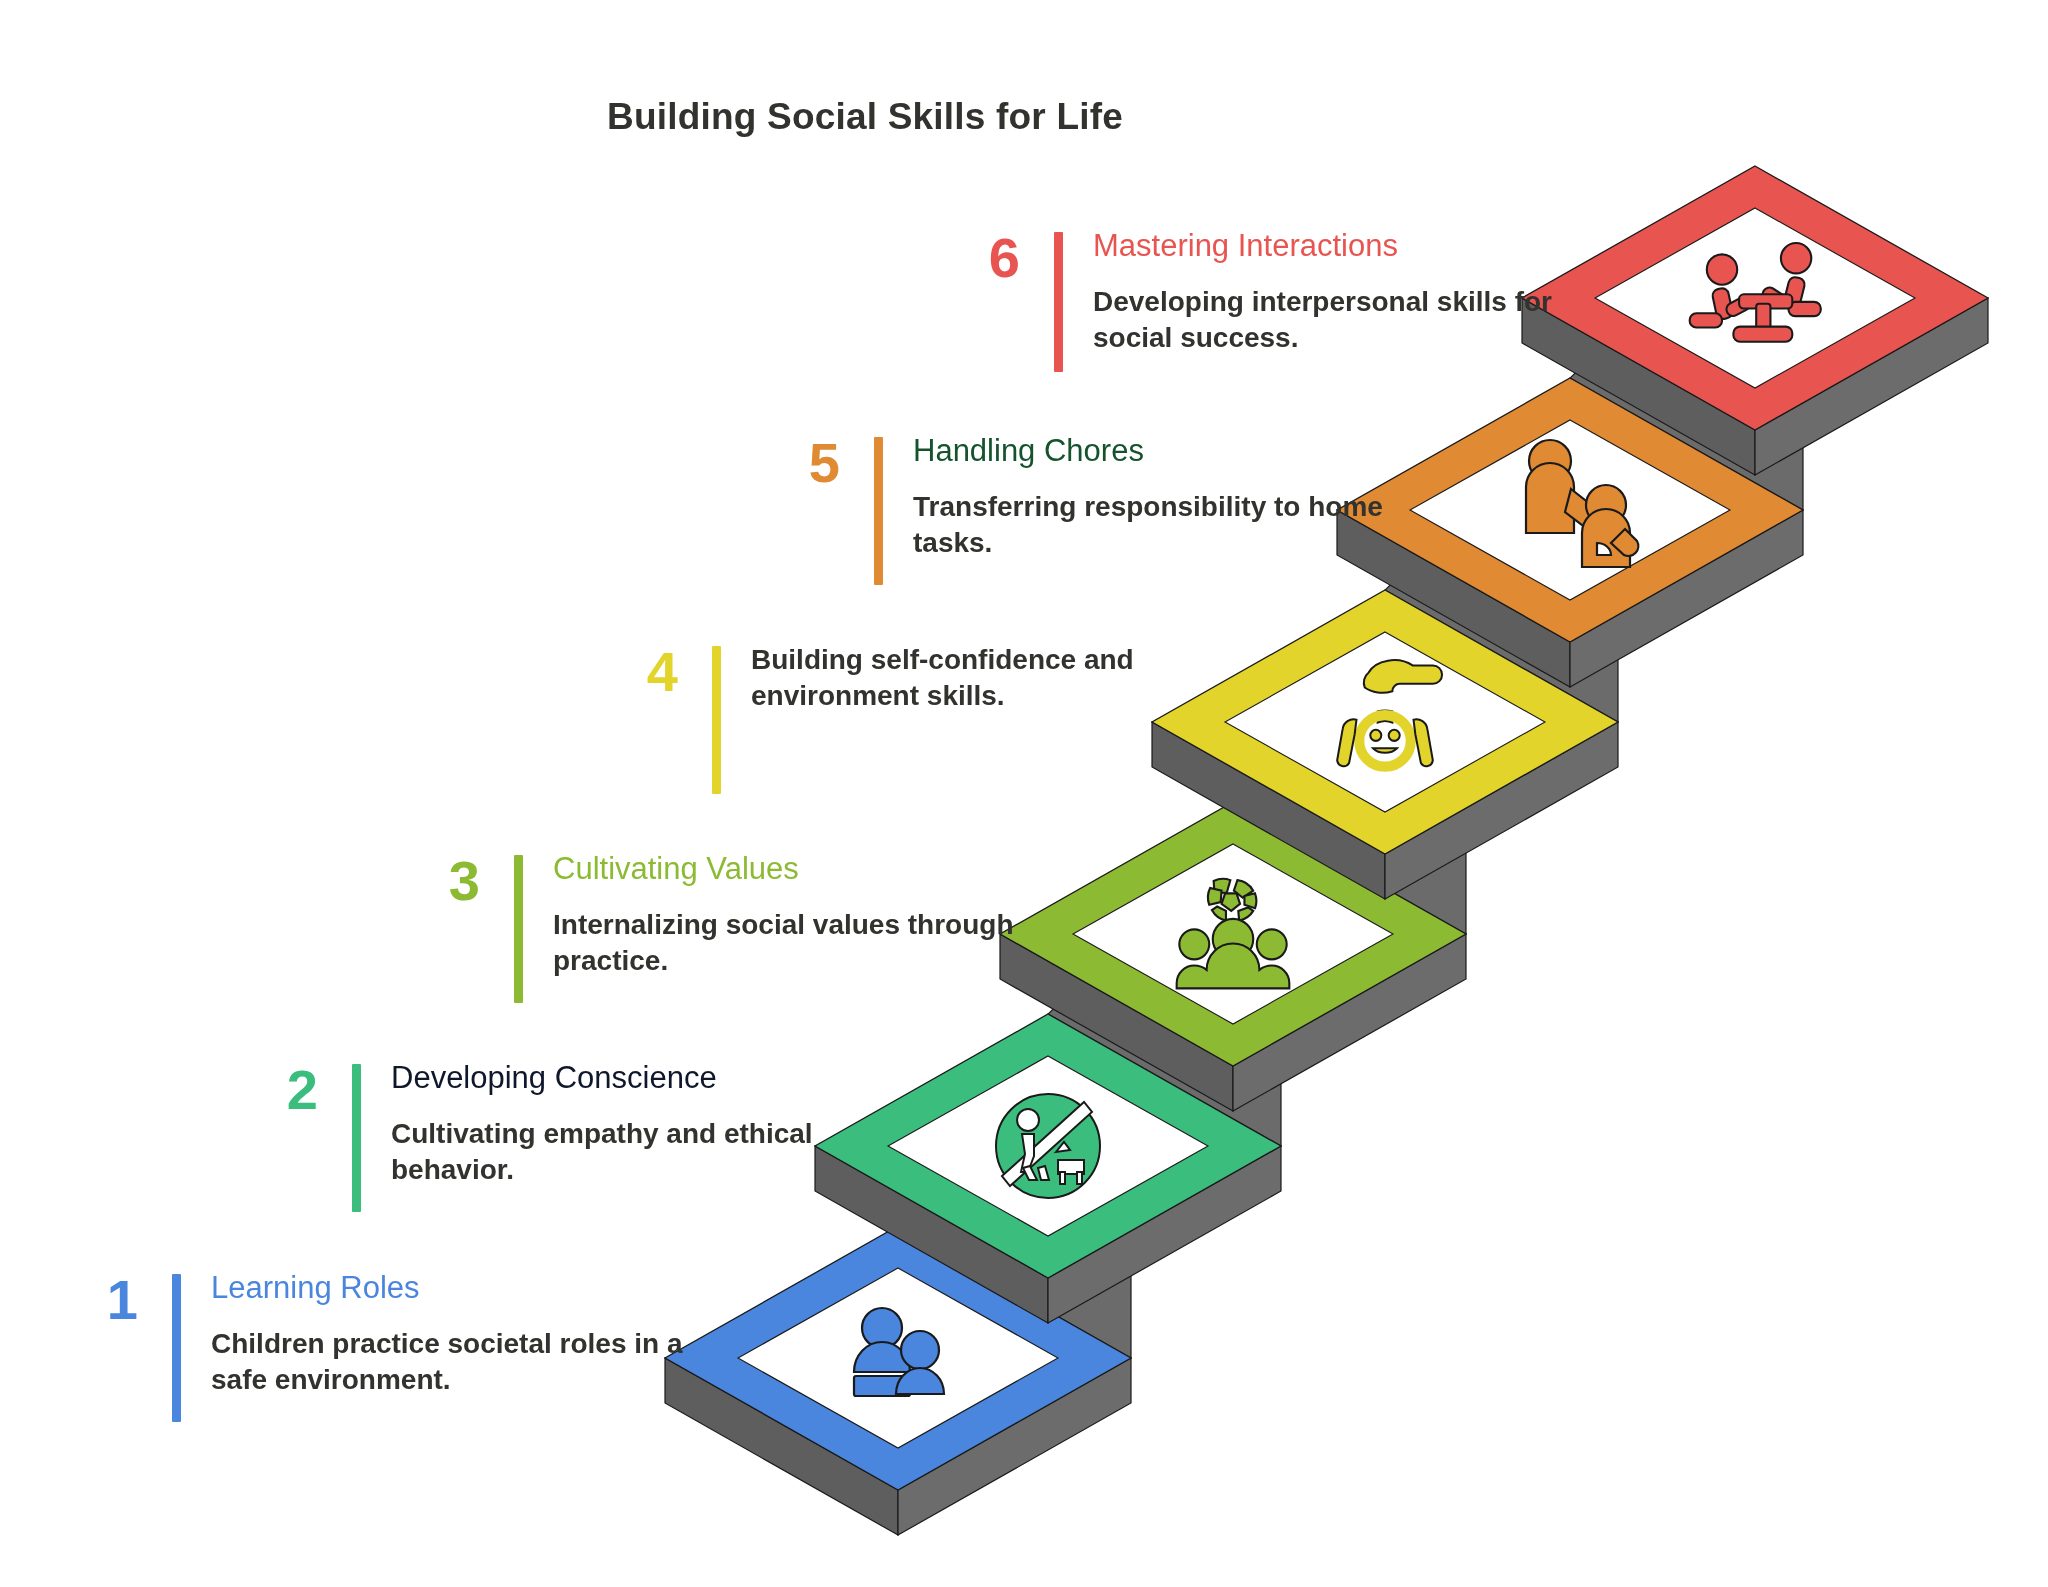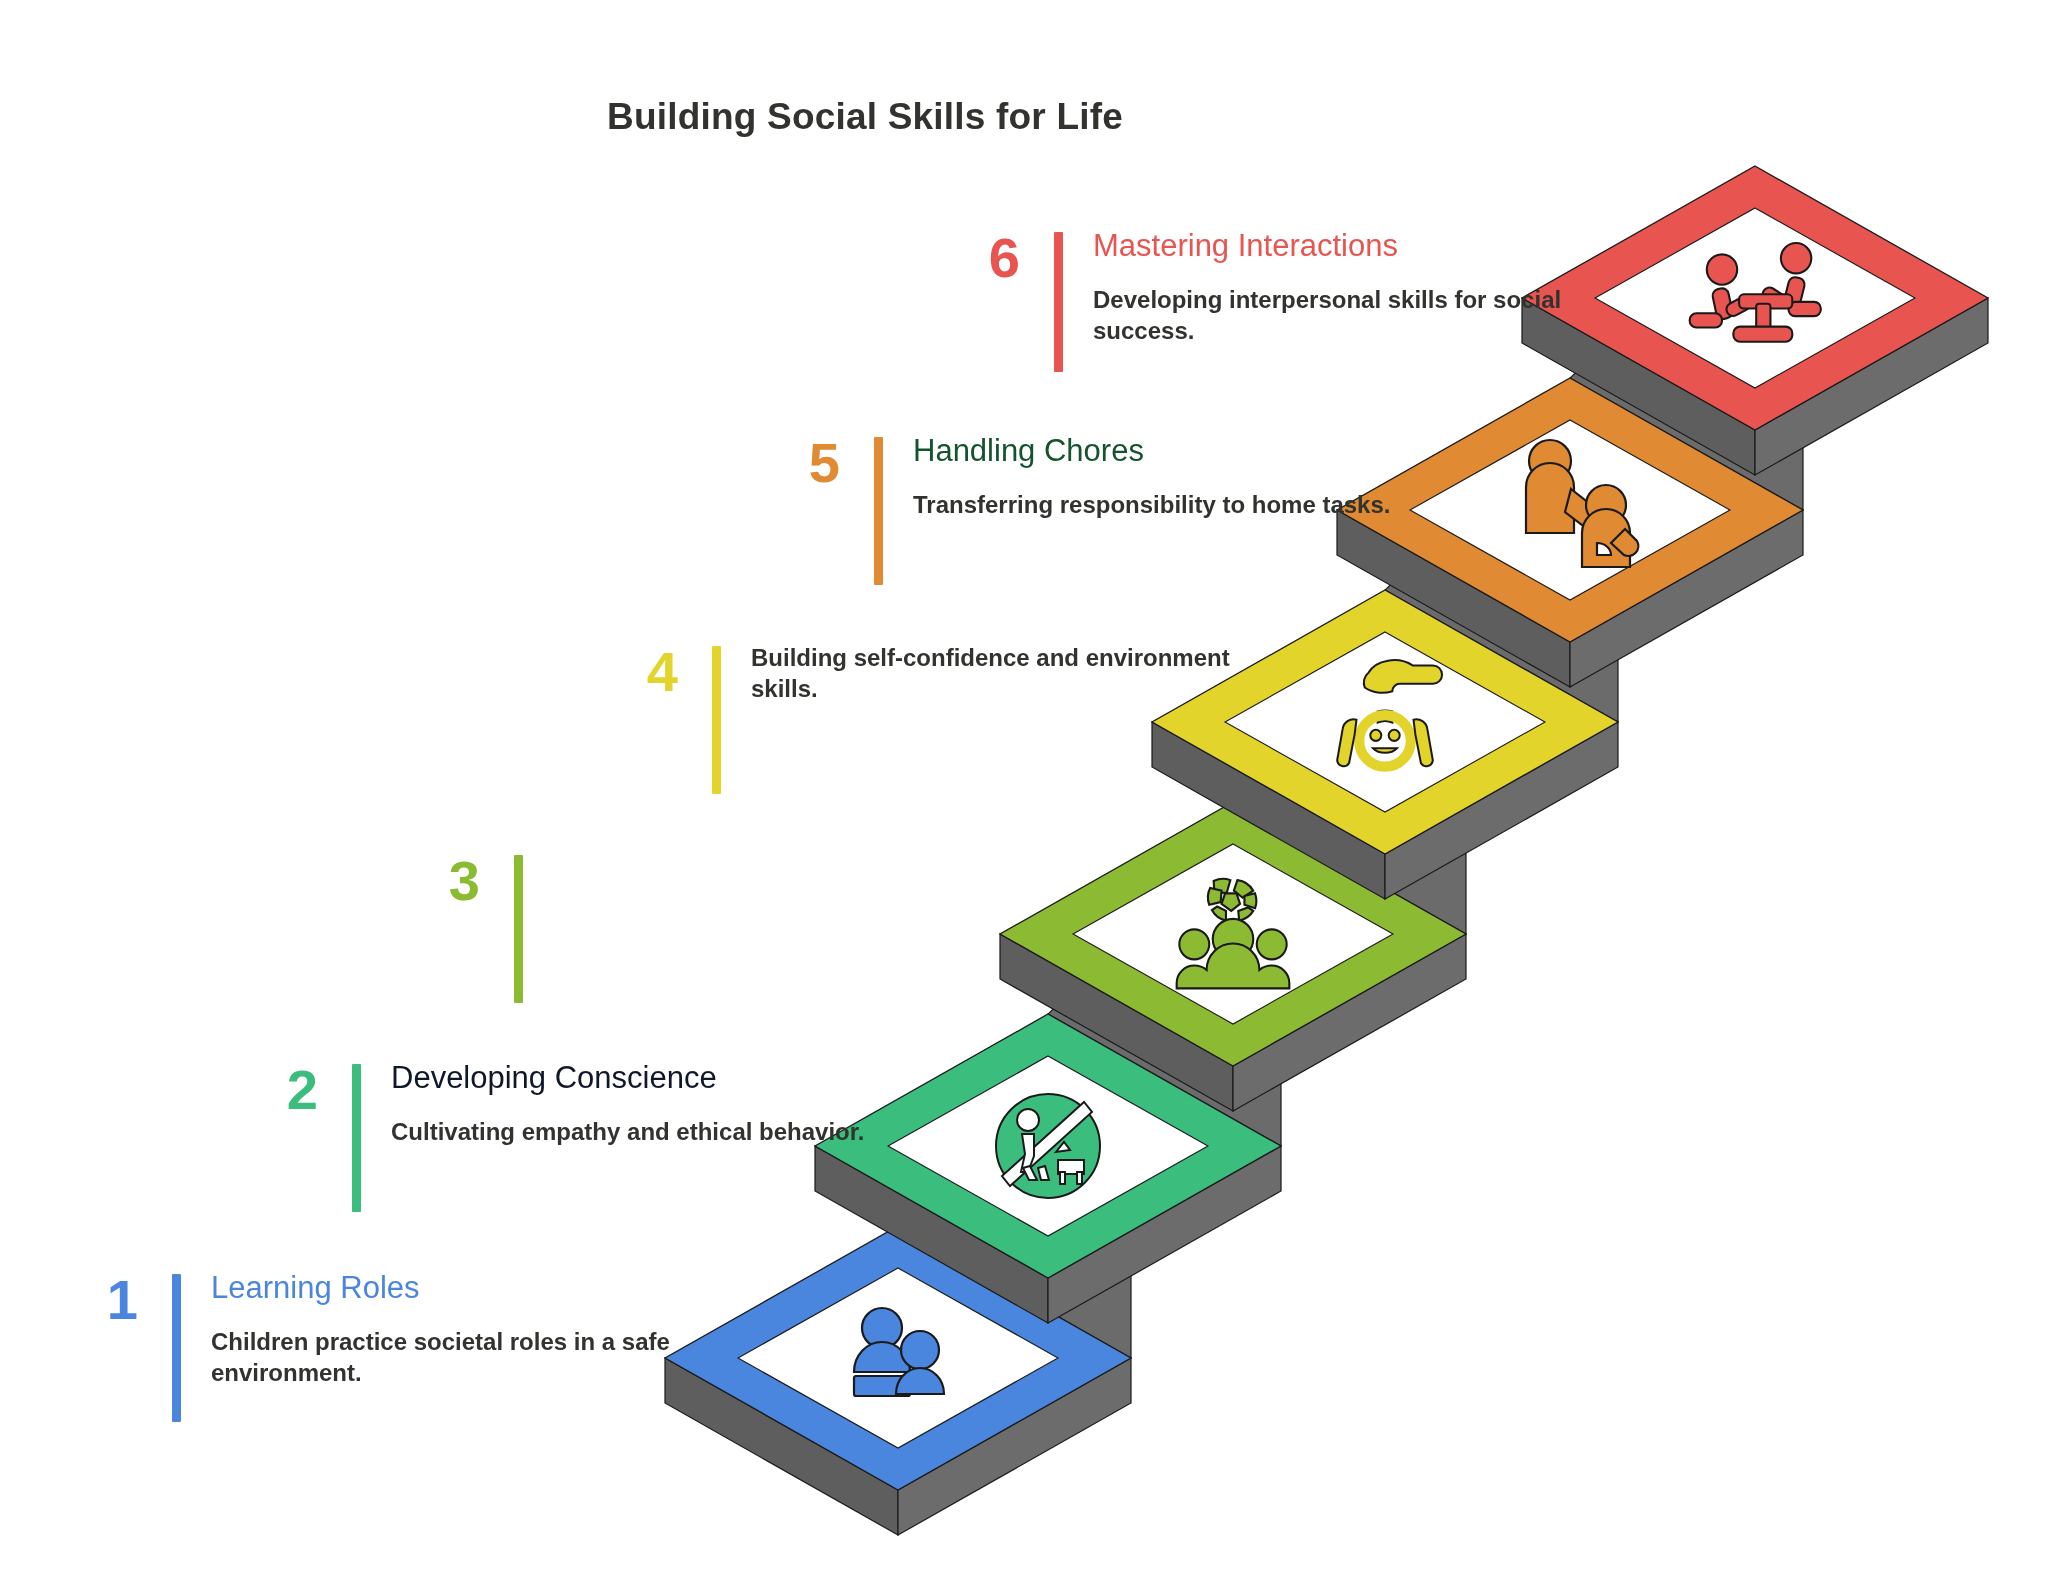--- a/index.html
+++ b/index.html
@@ -60,21 +60,21 @@
   }
   .step-body { flex: 1 1 auto; }
   .step-title {
     font-size: 31px;
     font-weight: 400;
     line-height: 1.16;
     margin-bottom: 20px;
     white-space: nowrap;
   }
   .step-desc {
-    font-size: 24px;
+    font-size: 28px;
     font-weight: 700;
     line-height: 1.3;
     color: #32322e;
     max-width: 480px;
   }
   
   #text-6 { left: 940px;  top: 228px; }
   #text-5 { left: 760px;  top: 433px; }
   #text-4 { left: 598px;  top: 642px; }
   #text-3 { left: 400px;  top: 851px; }
@@ -280,20 +280,24 @@
     <div class="step-body">
       <div class="step-desc">Building self-confidence and environment skills.</div>
     </div>
   </div>
 
   <div class="step-text" id="text-3">
     <div class="step-num" style="color:#8cbb33">3</div>
     <div class="rule-wrap">
       <div class="rule" style="background:#8cbb33"></div>
     </div>
+    <div class="step-body">
+      <div class="step-title" style="color:#8cbb33">Cultivating Values</div>
+      <div class="step-desc">Internalizing social values through practice.</div>
+    </div>
   </div>
 
   <div class="step-text" id="text-2">
     <div class="step-num" style="color:#3bbd7e">2</div>
     <div class="rule-wrap">
       <div class="rule" style="background:#3bbd7e"></div>
     </div>
     <div class="step-body">
       <div class="step-title" style="color:#0f172a">Developing Conscience</div>
       <div class="step-desc">Cultivating empathy and ethical behavior.</div>

